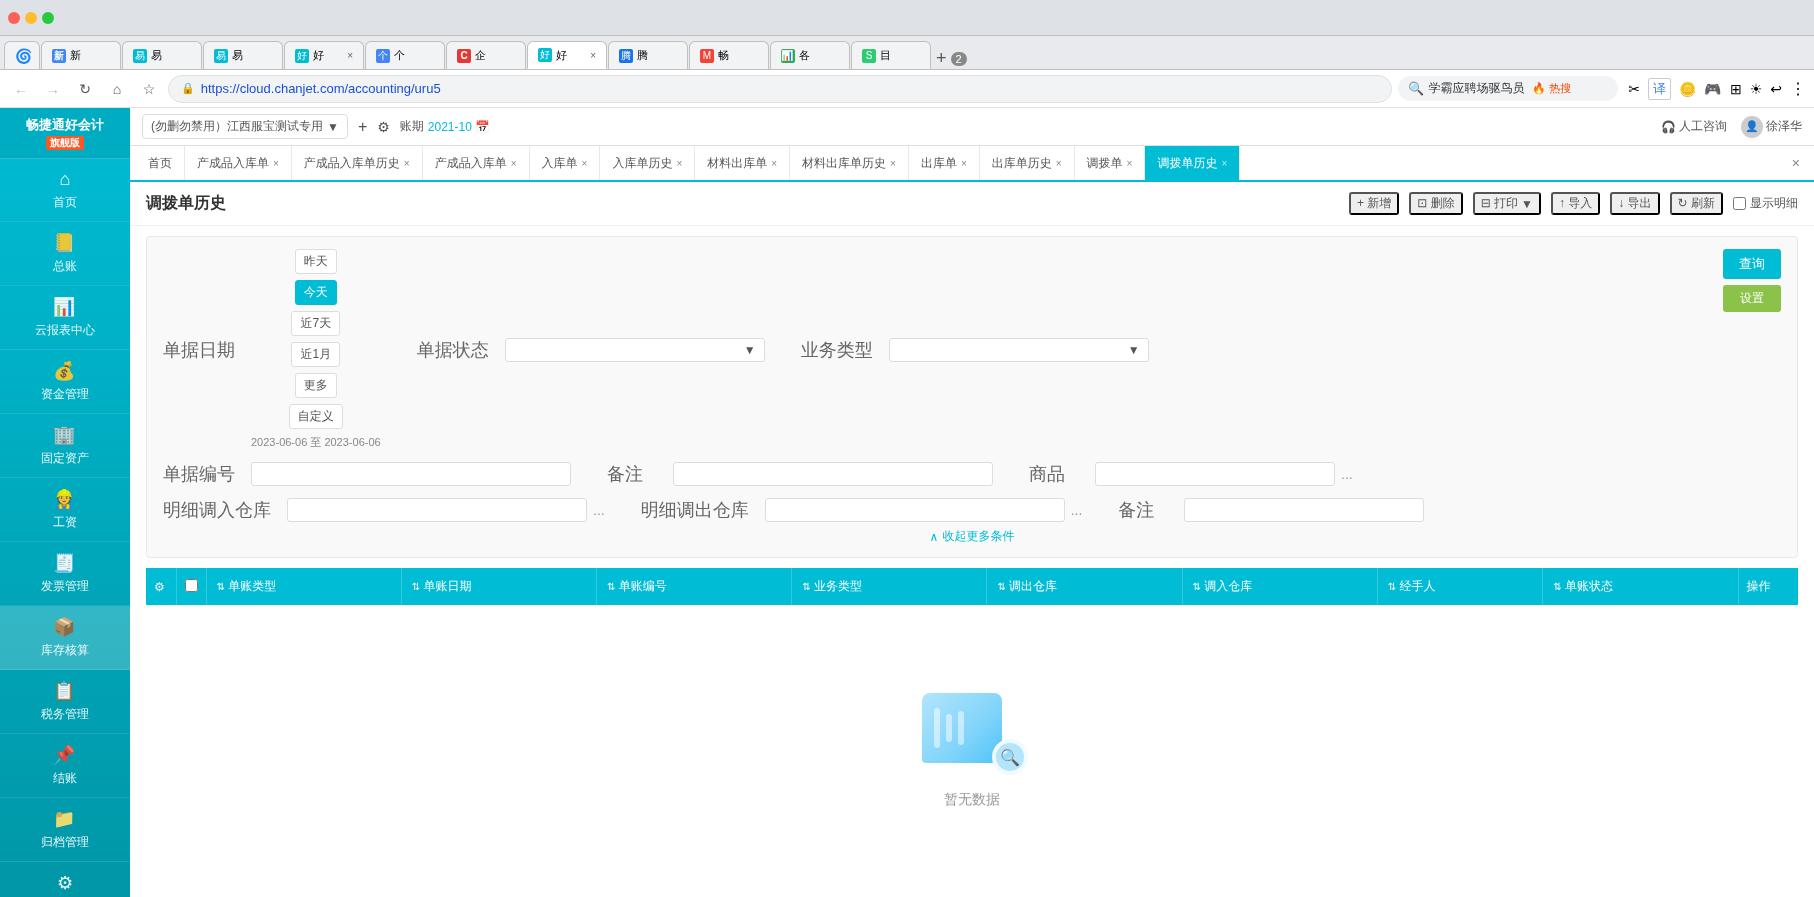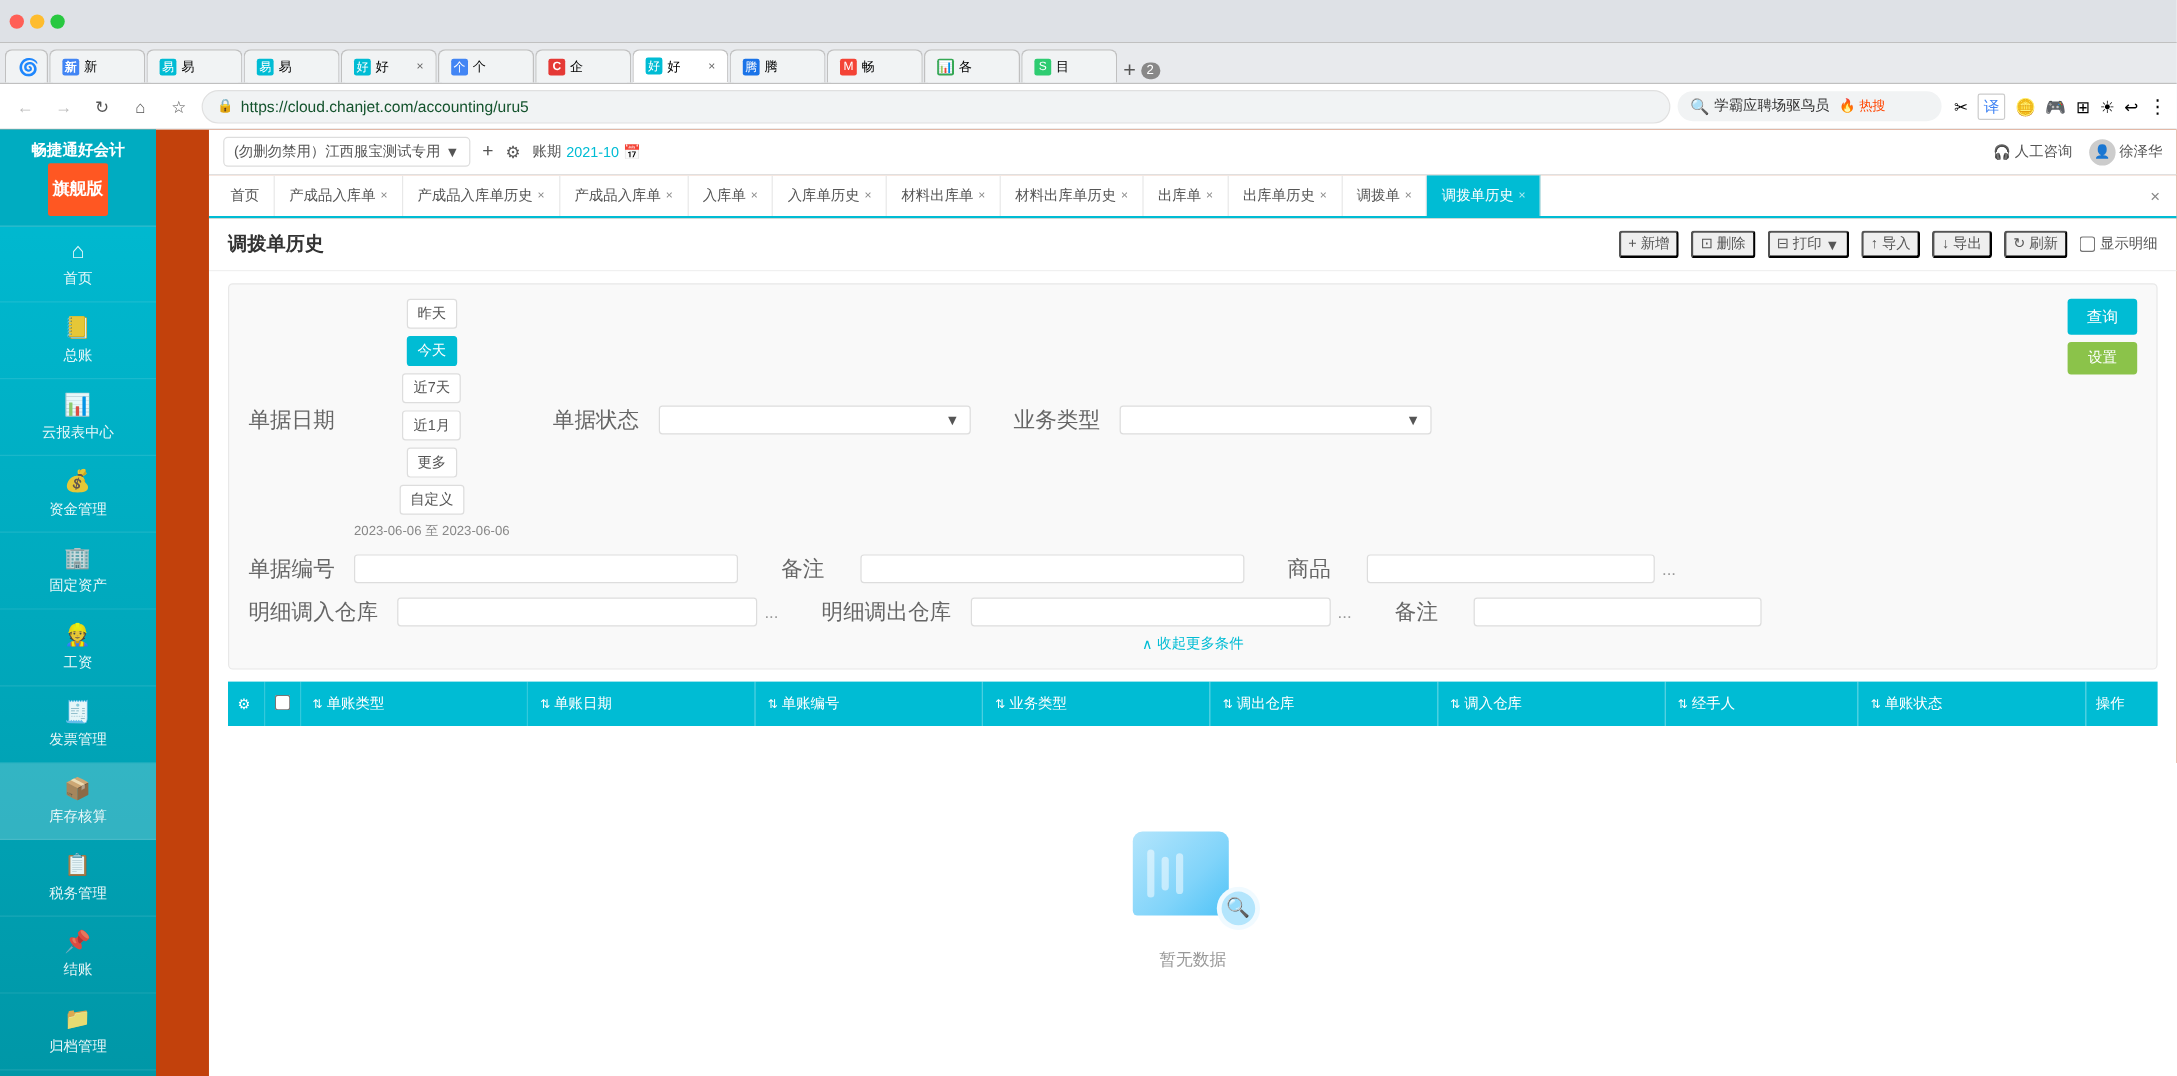--- a/index.html
+++ b/index.html
@@ -65,28 +65,27 @@
       background: none; border: none;
     }
     .nav-btn.disabled { color: #bbb; cursor: default; }
     .address-bar {
       flex: 1; height: 28px; border: 1px solid #e0e0e0;
       border-radius: 14px; padding: 0 12px;
       display: flex; align-items: center; gap: 6px;
       background: #f1f3f4; font-size: 12px; color: #333;
     }
     .address-bar .lock { color: #1a73e8; font-size: 11px; }
-    .address-text { color: #14532d; font-size: 13px; }
+    .address-text { color: #1d4ed8; font-size: 13px; }
 
     
     .app-container {
       display: flex;
       height: calc(100vh - 108px);
-      background: #c2410c;
-      gap: 44px;
+      background: #3b82f6;
     }
 
     
     .sidebar {
       width: 130px;
       background: linear-gradient(180deg, #00bcd4 0%, #0097a7 100%);
       display: flex;
       flex-direction: column;
       align-items: center;
       padding-top: 0;
@@ -95,21 +94,21 @@
     .sidebar-logo {
       width: 100%;
       background: #00acc1;
       padding: 8px 6px;
       text-align: center;
       color: #fff;
       font-size: 13px;
       font-weight: bold;
       border-bottom: 1px solid rgba(255,255,255,0.2);
     }
-    .sidebar-logo .sub { font-size: 14px; background: #ff5722; color: #fff; padding: 13px 4px; border-radius: 2px; margin-top: 2px; display: inline-block; }
+    .sidebar-logo .sub { font-size: 10px; background: #ff5722; color: #fff; padding: 0 4px; border-radius: 2px; margin-top: 2px; display: inline-block; }
     .sidebar-item {
       width: 100%;
       display: flex;
       flex-direction: column;
       align-items: center;
       padding: 10px 4px;
       color: rgba(255,255,255,0.9);
       cursor: pointer;
       font-size: 12px;
       border-bottom: 1px solid rgba(255,255,255,0.1);

